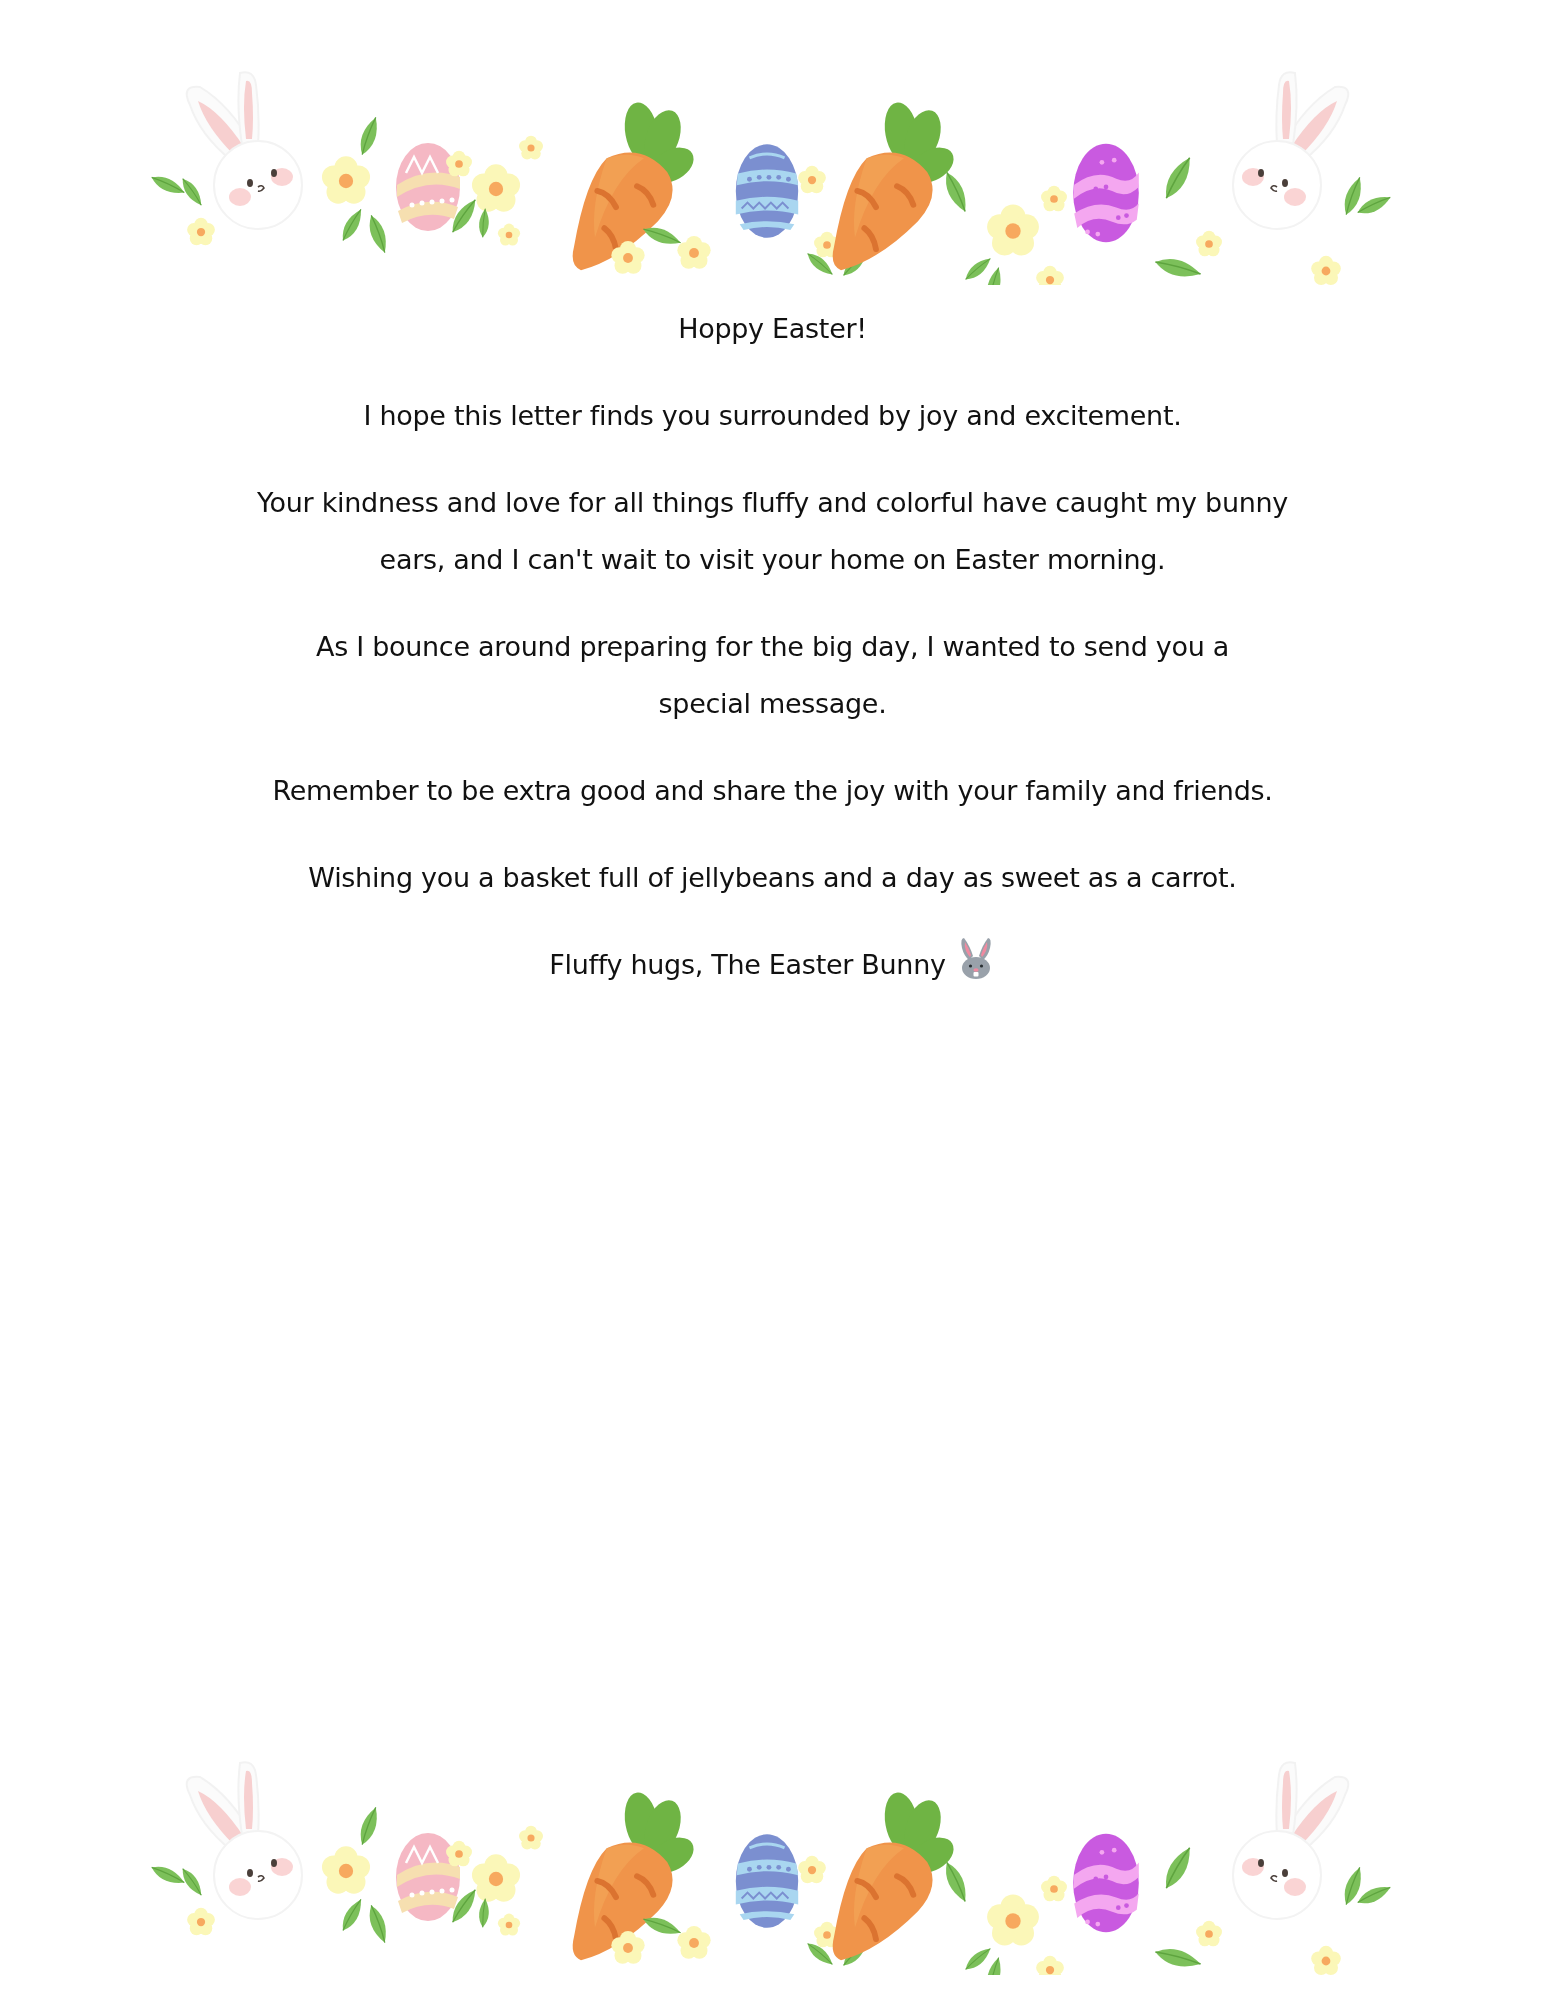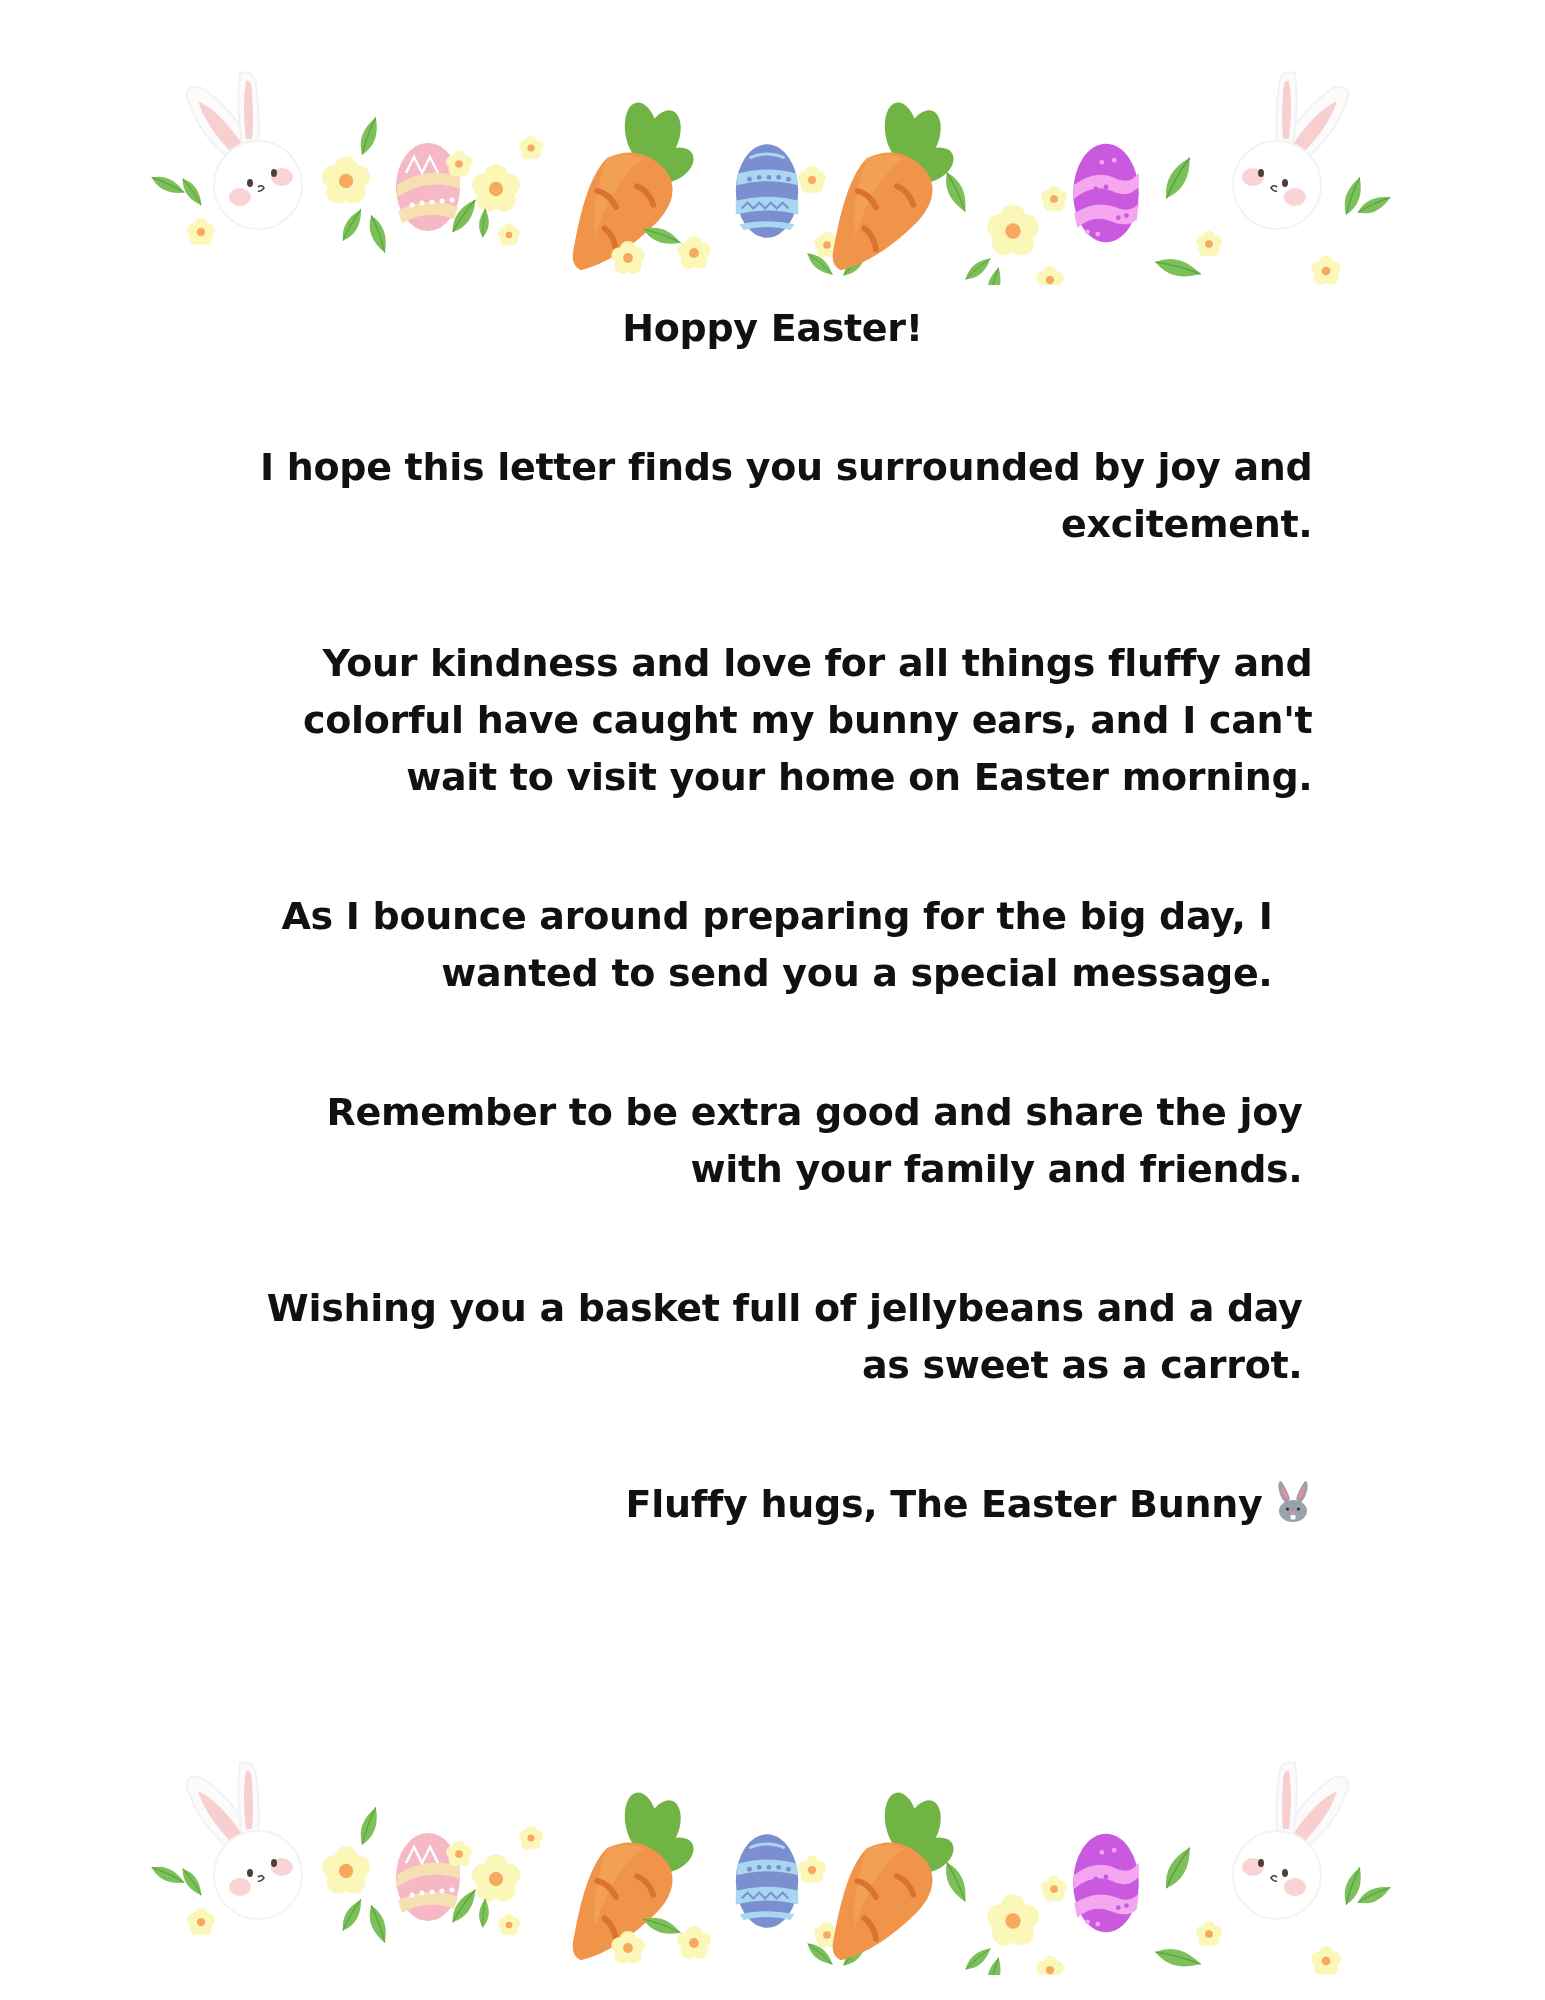--- a/index.html
+++ b/index.html
@@ -3,23 +3,23 @@
 <meta charset="utf-8">
 <style>
   html, body { margin:0; padding:0; background:#ffffff; }
   body { width:1545px; height:2000px; position:relative; overflow:hidden;
          font-family:"DejaVu Sans", sans-serif; color:#111111; }
   .border-band { position:absolute; left:0; width:1545px; height:230px; }
   .border-band.top { top:55px; }
   .border-band.bottom { top:1745px; }
   .border-band svg { width:1545px; height:230px; display:block; }
   .letter { position:absolute; left:0; top:300px; width:1545px; text-align:center; }
-  .para { margin:0 auto; width:1080px; font-size:38px; line-height:57px; font-weight:bold;
+  .para { margin:0 auto; width:1080px; font-size:27px; line-height:57px; font-weight:normal;
           letter-spacing:-0.3px; }
-  .para + .para { margin-top:82px;text-align:right; }
+  .para + .para { margin-top:30px; }
   .greeting { margin-top:0; }
   .sig-emoji { display:inline-block; vertical-align:-6px; margin-left:10px; width:40px; height:44px; }
 </style>
 </head>
 <body>
 
 <svg width="0" height="0" style="position:absolute">
   <defs>
     <symbol id="sym-flower" viewBox="-20 -20 40 40">
       <g fill="#fbf7b8">

